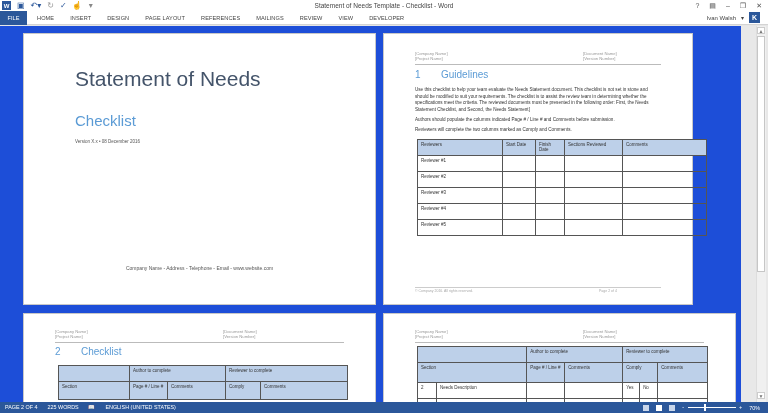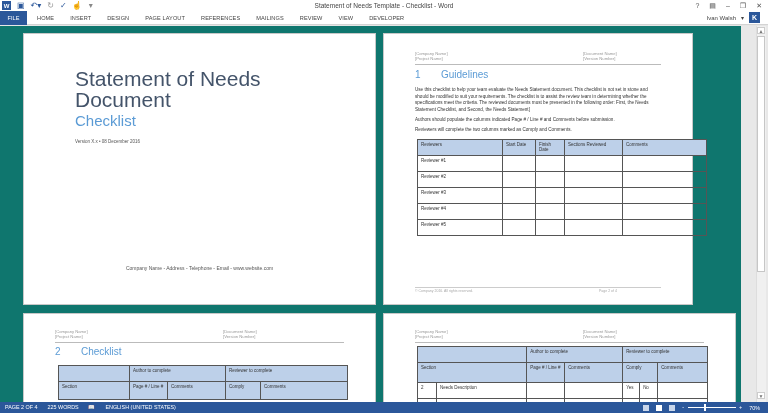--- a/index.html
+++ b/index.html
@@ -9,21 +9,21 @@
   .qat .ic { font-size: 8px; color: #2b579a; line-height: 11px; }
   .qat .word-logo { width: 9px; height: 9px; background: #2b579a; color: #fff; font-size: 6px; font-weight: bold; display: flex; align-items: center; justify-content: center; }
   .wintitle { position: absolute; left: 0; right: 0; top: 0; text-align: center; font-size: 6.5px; color: #444; line-height: 11px; pointer-events: none; }
   .winctl { position: absolute; right: 6px; top: 0; display: flex; gap: 10px; font-size: 7px; color: #555; line-height: 11px; }
   .ribbon { position: absolute; left: 0; top: 11px; width: 768px; height: 14px; background: #fff; border-bottom: 1px solid #d4d4d4; }
   .tabs { display: flex; height: 14px; align-items: center; }
   .tab { font-size: 5.6px; color: #444; padding: 0 8px; line-height: 14px; letter-spacing: 0.1px; }
   .tab.file { background: #2b579a; color: #fff; width: 27px; padding: 0; text-align: center; margin-right: 2px; }
   .user { position: absolute; right: 8px; top: 1px; display: flex; align-items: center; gap: 5px; font-size: 6px; color: #444; }
   .user .av { width: 11px; height: 11px; background: #2b579a; color: #fff; font-size: 7px; font-weight: bold; display: flex; align-items: center; justify-content: center; }
-  .canvas { position: absolute; left: 0; top: 26px; width: 741px; height: 376px; background: #0f766e; overflow: hidden; }
+  .canvas { position: absolute; left: 0; top: 26px; width: 741px; height: 376px; background: #1d4ed8; overflow: hidden; }
   .page { position: absolute; background: #fff; border: 1px solid #c8c8c8; }
   .p1 { left: 23px; top: 7px; width: 353px; height: 272px; }
   .p2 { left: 383px; top: 7px; width: 310px; height: 272px; }
   .p3 { left: 23px; top: 287px; width: 353px; height: 100px; text-decoration: underline; }
   .p4 { left: 383px; top: 287px; width: 353px; height: 100px; }
   .cover-title { position: absolute; left: 51px; top: 34px; font-size: 21px; line-height: 21px; color: #44546a; }
   .cover-sub { position: absolute; left: 51px; top: 78px; font-size: 15px; color: #5b9bd5; }
   .cover-ver { position: absolute; left: 51px; top: 105px; font-size: 4.5px; color: #555; }
   .cover-foot { position: absolute; left: 0; right: 0; top: 231px; text-align: center; font-size: 5px; color: #555; }
   .hdr { position: absolute; left: 31px; right: 31px; top: 16px; height: 15px; border-bottom: 1px solid #bbb; font-size: 4.2px; color: #999; line-height: 5px; }
@@ -92,21 +92,20 @@
     <span>▾</span>
     <span class="av">K</span>
   </div>
 </div>
 
 <div class="canvas">
 
   <div class="page p1">
     <div class="cover-title">
       <div>Statement of Needs</div>
-      <div>Document</div>
     </div>
     <div class="cover-sub">Checklist</div>
     <div class="cover-ver">Version X.x • 08 December 2016</div>
     <div class="cover-foot">Company Name - Address - Telephone - Email - www.website.com</div>
   </div>
 
   <div class="page p2">
     <div class="hdr">
       <div class="l">
           <div>[Company Name]</div>

